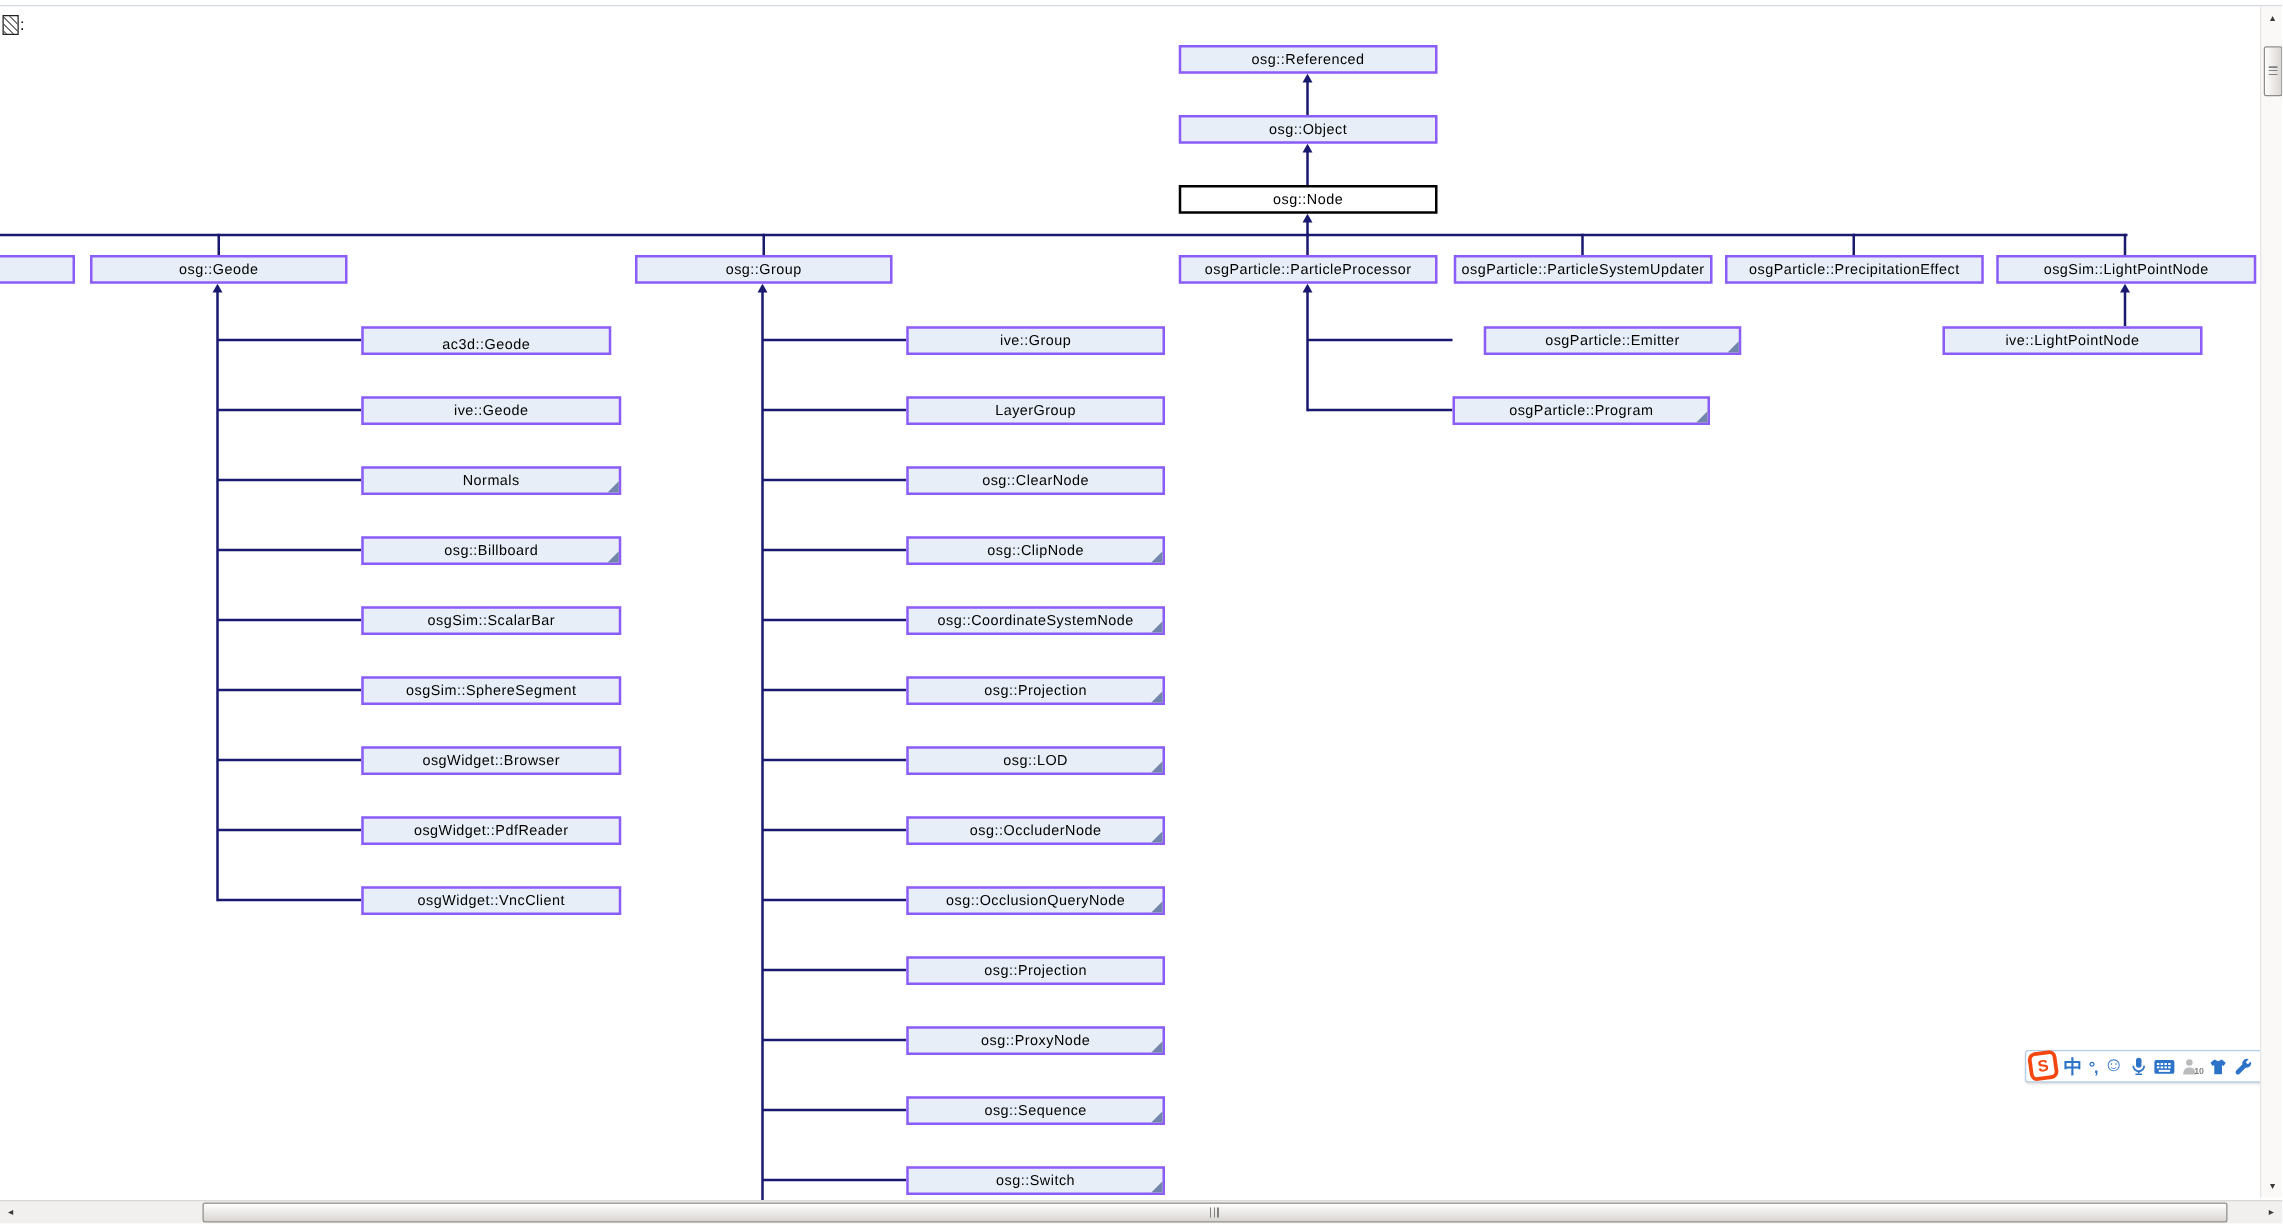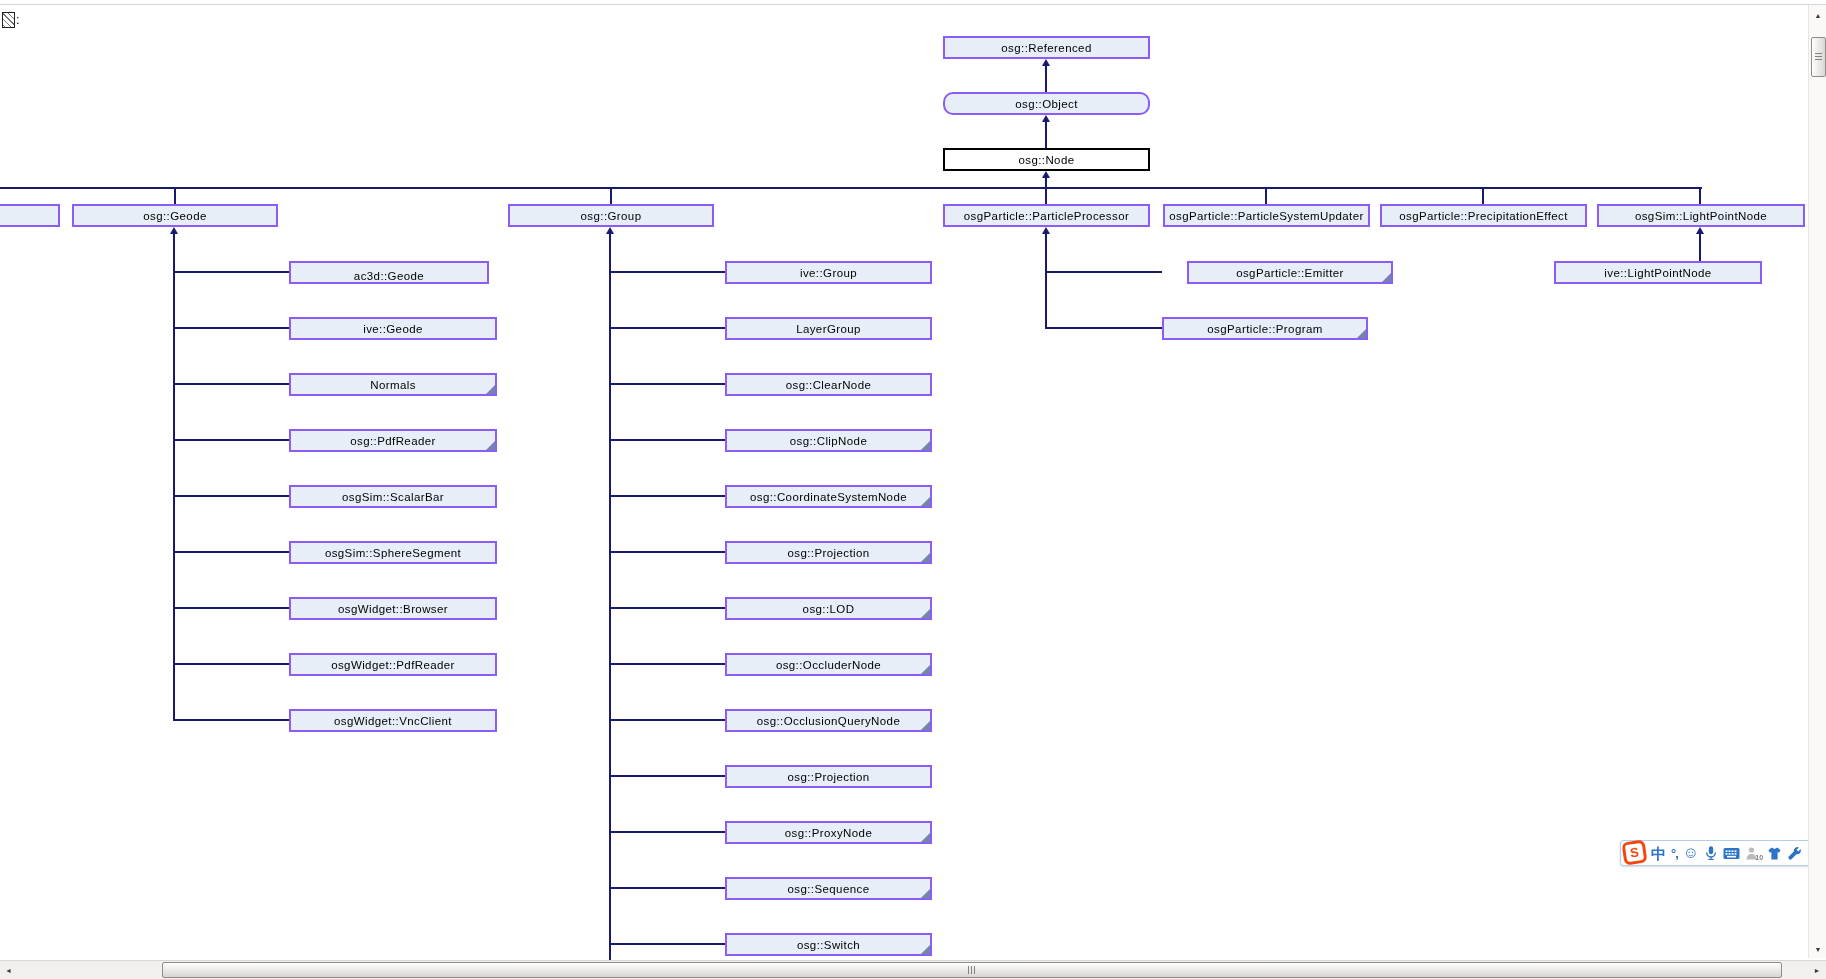--- a/index.html
+++ b/index.html
@@ -89,21 +89,21 @@
       <div class="node" style="left: 289px; top: 261px; width: 200px; align-items: flex-end;">
         <span>ac3d::Geode</span>
       </div>
       <div class="node" style="left: 289px; top: 317px; width: 208px;">
         <span>ive::Geode</span>
       </div>
       <div class="node fold" style="left: 289px; top: 373px; width: 208px;">
         <span>Normals</span>
       </div>
       <div class="node fold" style="left: 289px; top: 429px; width: 208px;">
-        <span>osg::PdfReader</span>
+        <span>osg::Billboard</span>
       </div>
       <div class="node" style="left: 289px; top: 485px; width: 208px;">
         <span>osgSim::ScalarBar</span>
       </div>
       <div class="node" style="left: 289px; top: 541px; width: 208px;">
         <span>osgSim::SphereSegment</span>
       </div>
       <div class="node" style="left: 289px; top: 597px; width: 208px;">
         <span>osgWidget::Browser</span>
       </div>
@@ -178,21 +178,21 @@
         <span>osgParticle::Program</span>
       </div>
       <div class="ar" style="left: 1696px; top: 227px;"></div>
       <div class="ln" style="left: 1699px; top: 233px; width: 2px; height: 28px;"></div>
       <div class="node" style="left: 1554px; top: 261px; width: 208px;">
         <span>ive::LightPointNode</span>
       </div>
       <div class="node" style="left: 943px; top: 36px; width: 207px;">
         <span>osg::Referenced</span>
       </div>
-      <div class="node" style="left: 943px; top: 92px; width: 207px; border-radius: 10px;">
+      <div class="node" style="left: 943px; top: 92px; width: 207px;">
         <span>osg::Object</span>
       </div>
       <div class="node focus" style="left: 943px; top: 148px; width: 207px;">
         <span>osg::Node</span>
       </div>
       <div class="node" style="left: -146px; top: 204px; width: 206px;">
         <span></span>
       </div>
       <div class="node" style="left: 72px; top: 204px; width: 206px;">
         <span>osg::Geode</span>

